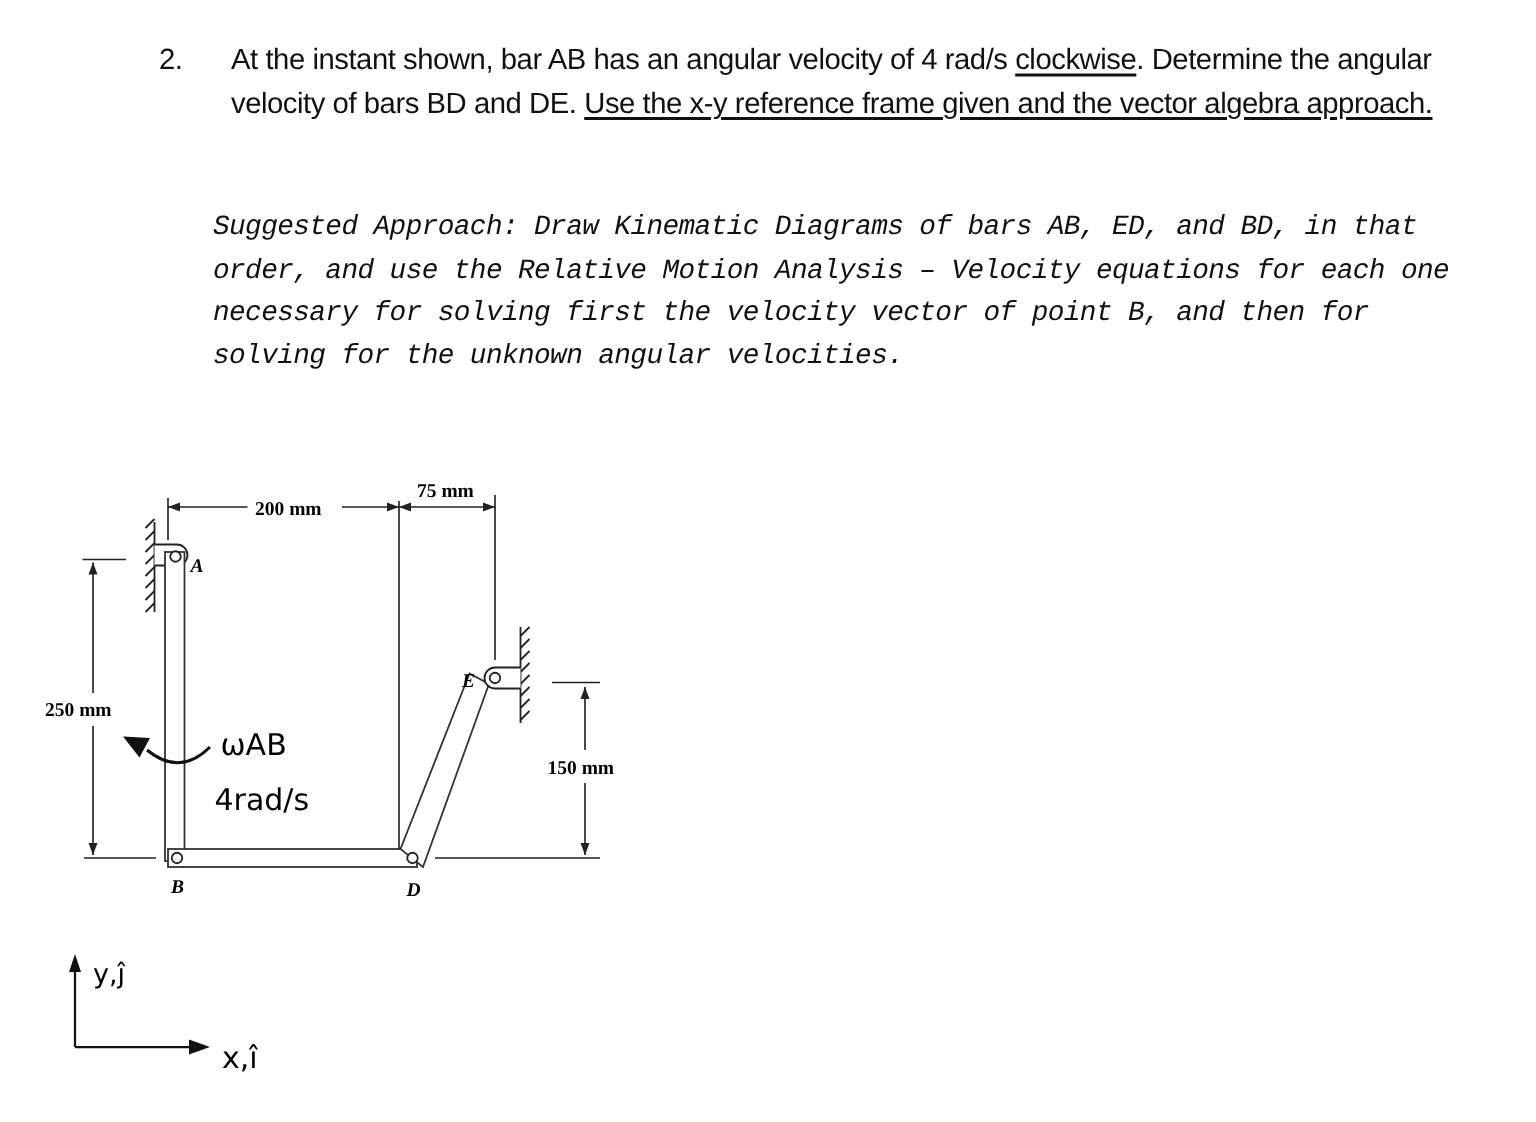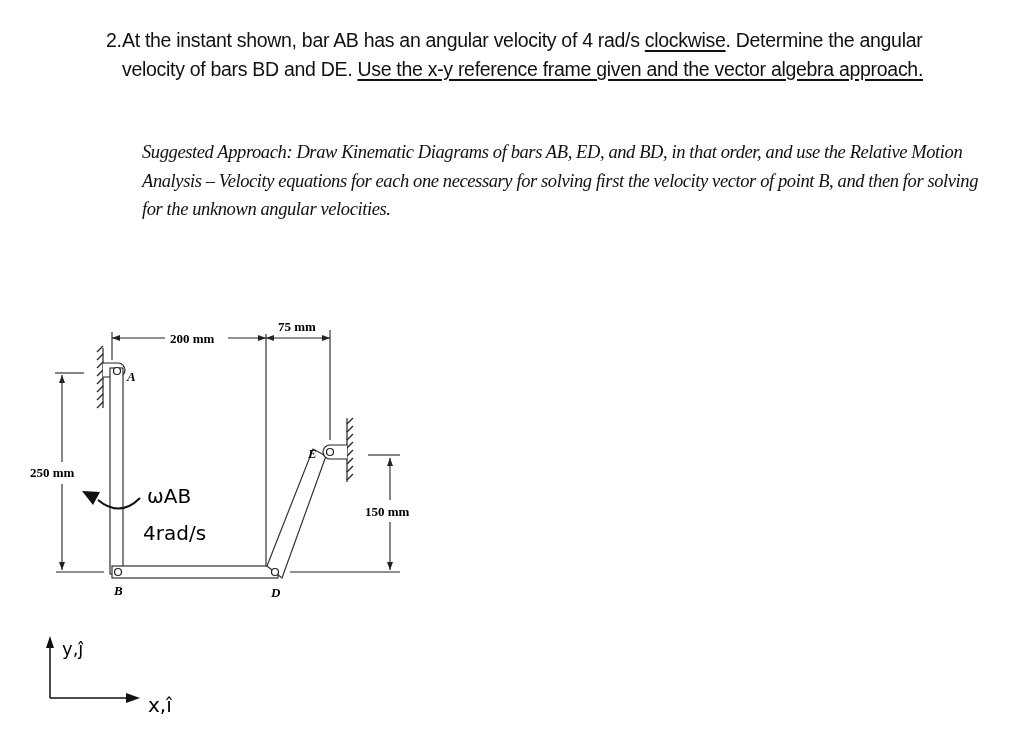--- a/index.html
+++ b/index.html
@@ -1,21 +1,21 @@
 <!DOCTYPE html>
 <html><head>
 <meta charset="utf-8">
 <style>
   html, body { margin:0; padding:0; background:#ffffff; }
   body { width:1024px; height:748px; position:relative; overflow:hidden; font-family:"Liberation Sans", sans-serif; color:#111; }
   .problem { position:absolute; left:106px; top:26px; width:880px; font-family:"Liberation Sans", sans-serif; font-size:19.5px; line-height:29px; letter-spacing:-0.3px; }
   .problem .num { position:absolute; left:0; top:0; }
-  .problem .body { margin-left:16px; }
+  .problem .body { margin-left:48px; }
   .u { text-decoration:underline; text-decoration-thickness:2px; text-underline-offset:3px; }
-  .suggest { position:absolute; left:142px; top:138px; width:850px; font-family:Liberation Serif, serif; font-style:italic; font-size:18.5px; line-height:28.5px; letter-spacing:-0.4px; }
+  .suggest { position:absolute; left:142px; top:138px; width:850px; font-family:Liberation Mono, monospace; font-style:italic; font-size:18.5px; line-height:28.5px; letter-spacing:-0.4px; }
   svg { position:absolute; left:0; top:0; }
   .dimtxt { font-family:"Liberation Serif", serif; font-size:13px; font-weight:bold; }
   .lbl { font-family:"Liberation Serif", serif; font-size:13px; font-weight:bold; font-style:italic; }
   .hand { font-family:"DejaVu Sans", sans-serif; }
 </style>
 </head>
 <body>
 
 <div class="problem">
   <span class="num">2.</span>

